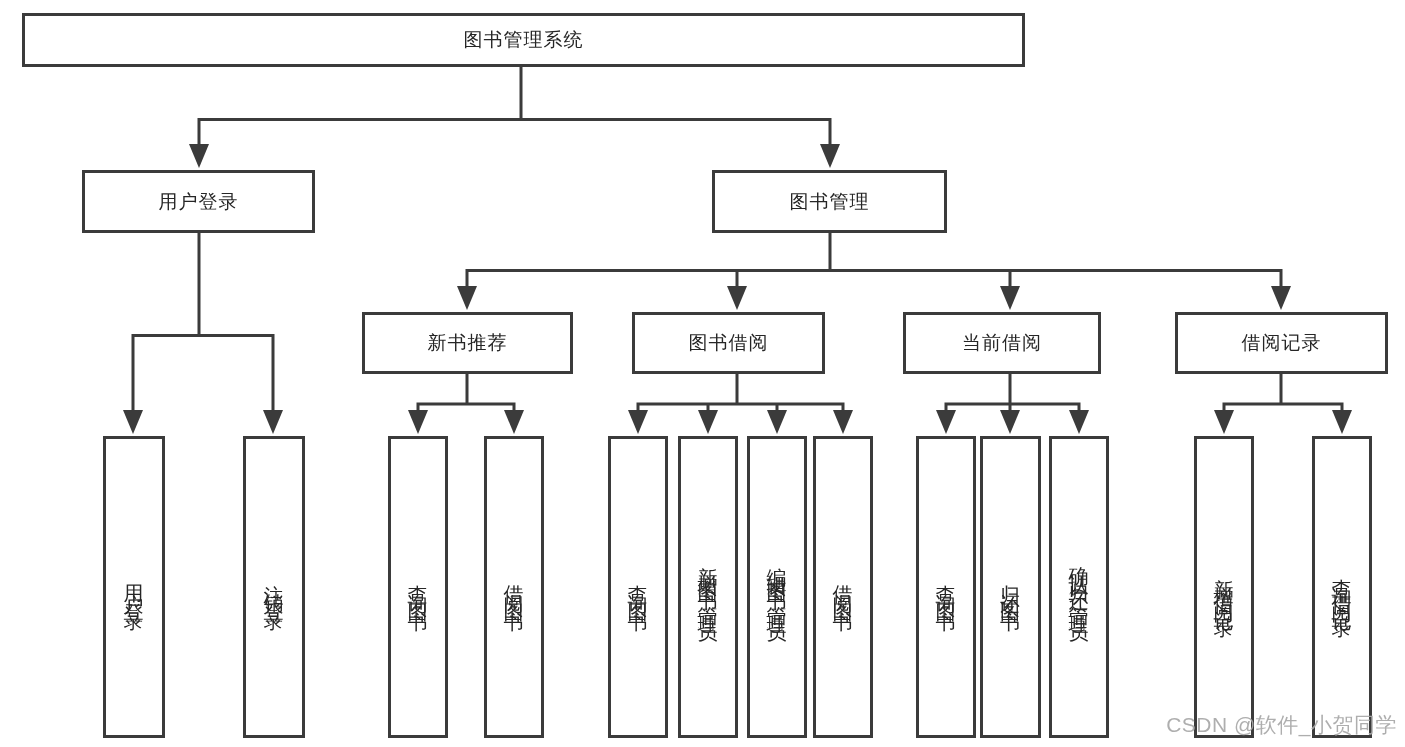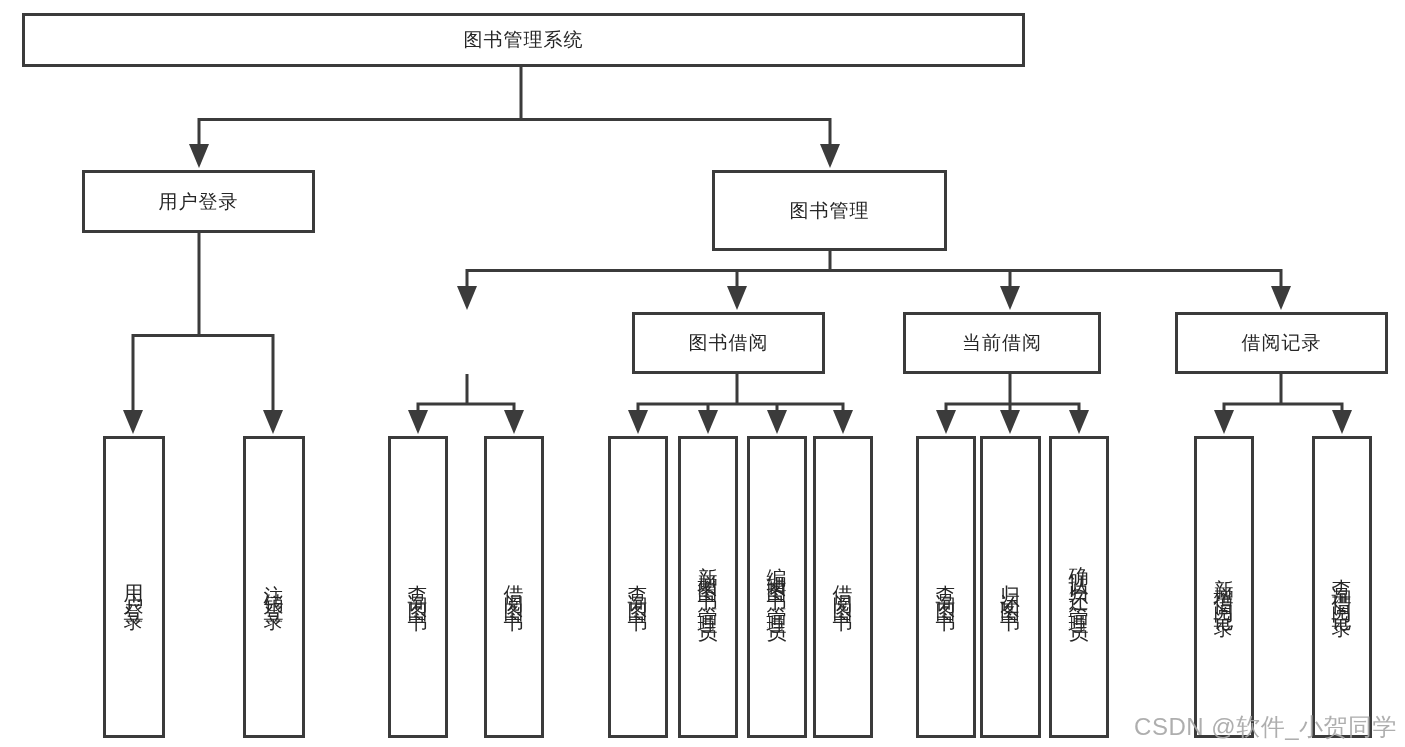--- a/index.html
+++ b/index.html
@@ -24,21 +24,21 @@
     border:3px solid var(--line);
     background:var(--boxbg);
     display:flex;align-items:center;justify-content:center;
     z-index:1;
     font-size:19px;
     letter-spacing:1px;
     white-space:nowrap;
   }
   .node.root{left:22px;top:13px;width:1003px;height:54px;}
   .node.l2a{left:82px;top:170px;width:233px;height:63px;}
-  .node.l2b{left:712px;top:170px;width:235px;height:81px;font-family:Liberation Mono, monospace;}
+  .node.l2b{left:712px;top:170px;width:235px;height:63px;font-family:Liberation Mono, monospace;}
   .node.l3{top:312px;height:62px;}
   .l3a{left:362px;width:211px;}
   .l3b{left:632px;width:193px;}
   .l3c{left:903px;width:198px;}
   .l3d{left:1175px;width:213px;}
   .leaf{
     top:436px;height:302px;
     writing-mode:vertical-rl;
     font-size:20px;
     letter-spacing:9px;
@@ -55,21 +55,21 @@
   .lfC4{left:813px;width:60px;}
   .lfD1{left:916px;width:60px;}
   .lfD2{left:980px;width:61px;}
   .lfD3{left:1049px;width:60px;letter-spacing:8px;}
   .lfE1{left:1194px;width:60px;letter-spacing:8px;}
   .lfE2{left:1312px;width:60px;letter-spacing:8px;}
   #watermark{
     position:absolute;
     right:8px;top:711px;
     z-index:3;
-    font-size:24px;
+    font-size:21px;
     color:var(--wm);
     letter-spacing:0.5px;
     opacity:0.92;
     white-space:nowrap;
   }
 </style>
 </head>
 <body>
 
 <div id="stage">
@@ -115,20 +115,21 @@
       <polygon points="1214,410 1234,410 1224,434"></polygon>
       <polygon points="1332,410 1352,410 1342,434"></polygon>
     </g>
   </svg>
 
   <div class="node root">图书管理系统</div>
 
   <div class="node l2a">用户登录</div>
   <div class="node l2b">图书管理</div>
 
+  <div class="node l3 l3a">新书推荐</div>
   <div class="node l3 l3b">图书借阅</div>
   <div class="node l3 l3c">当前借阅</div>
   <div class="node l3 l3d">借阅记录</div>
 
   <div class="node leaf lfA1">用户登录</div>
   <div class="node leaf lfA2">注销登录</div>
 
   <div class="node leaf lfB1">查询图书</div>
   <div class="node leaf lfB2">借阅图书</div>
 

